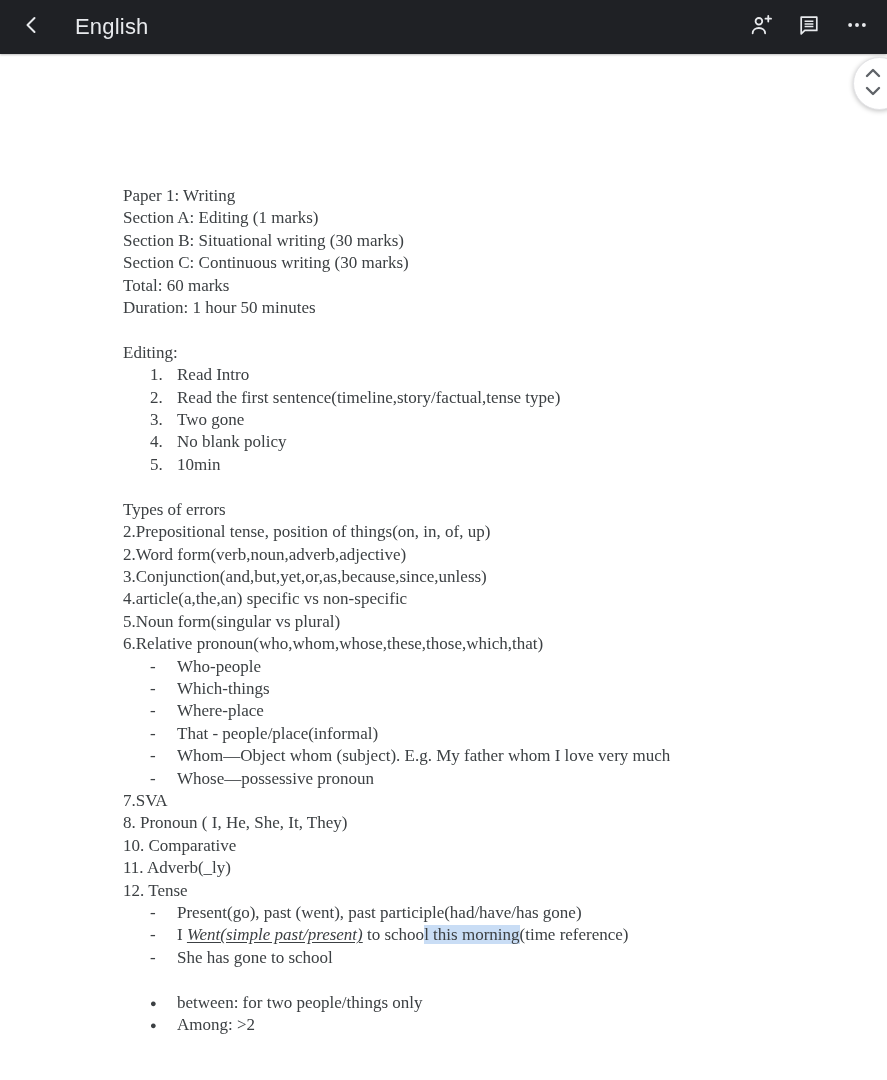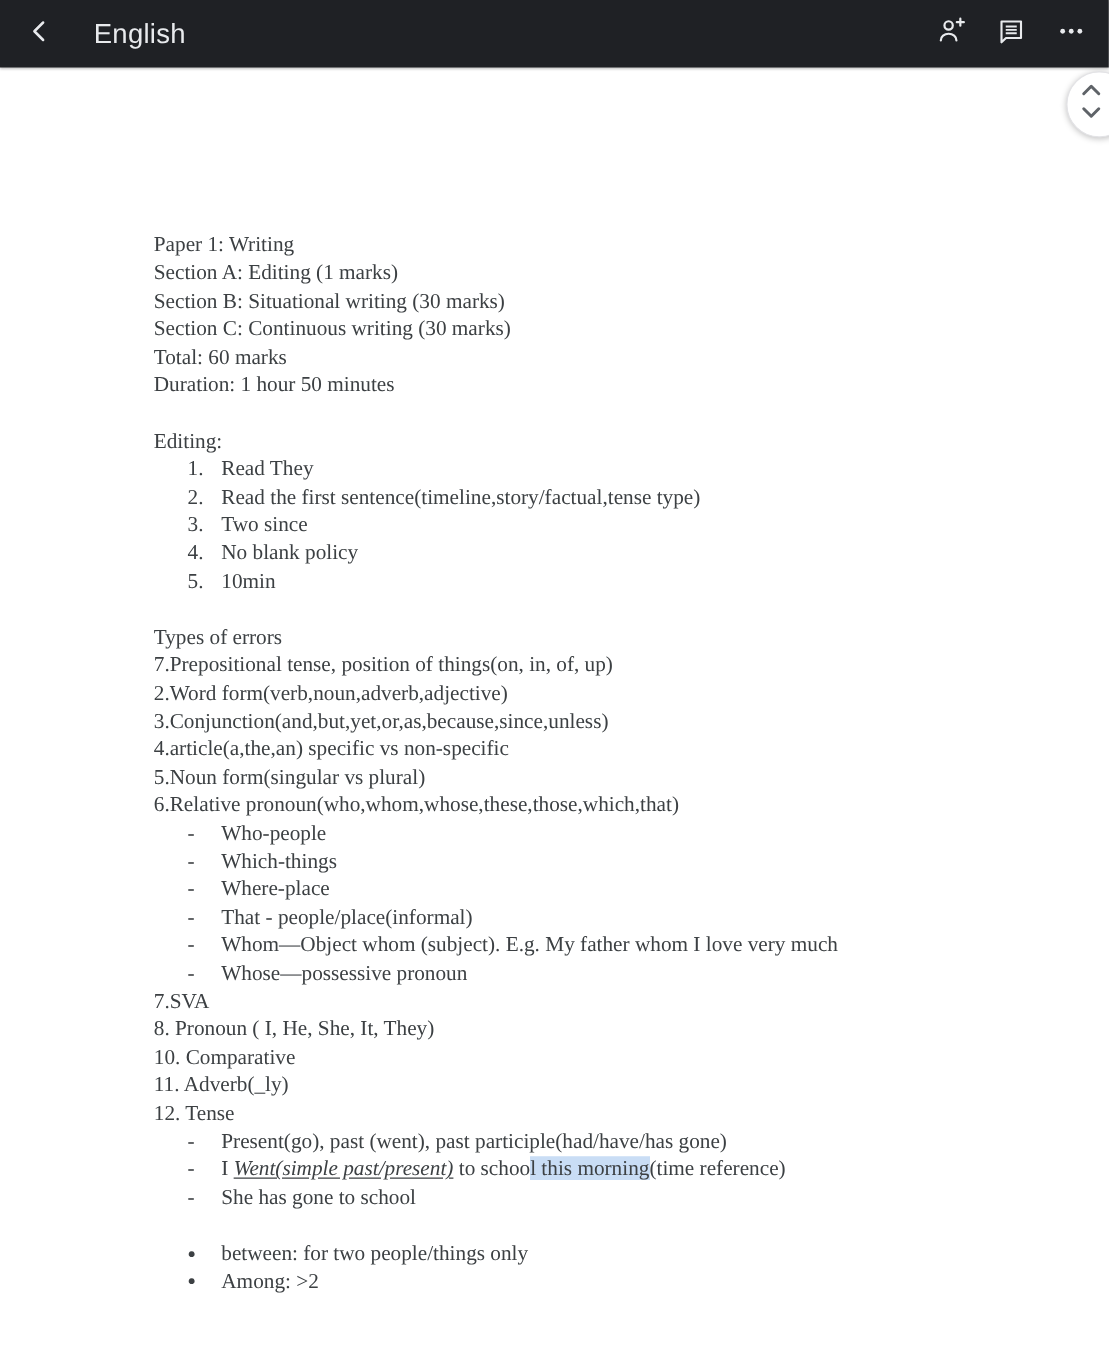--- a/index.html
+++ b/index.html
@@ -107,28 +107,28 @@
 <div class="page">
   <div>
       <div class="line plain">Paper 1: Writing</div>
       <div class="line plain">Section A: Editing (1 marks)</div>
       <div class="line plain">Section B: Situational writing (30 marks)</div>
       <div class="line plain">Section C: Continuous writing (30 marks)</div>
       <div class="line plain">Total: 60 marks</div>
       <div class="line plain">Duration: 1 hour 50 minutes</div>
       <div class="line blank">&nbsp;</div>
       <div class="line plain">Editing:</div>
-      <div class="line list"><span class="marker">1.</span><span class="ltext">Read They</span></div>
+      <div class="line list"><span class="marker">1.</span><span class="ltext">Read Intro</span></div>
       <div class="line list"><span class="marker">2.</span><span class="ltext">Read the first sentence(timeline,story/factual,tense type)</span></div>
-      <div class="line list"><span class="marker">3.</span><span class="ltext">Two since</span></div>
+      <div class="line list"><span class="marker">3.</span><span class="ltext">Two gone</span></div>
       <div class="line list"><span class="marker">4.</span><span class="ltext">No blank policy</span></div>
       <div class="line list"><span class="marker">5.</span><span class="ltext">10min</span></div>
       <div class="line blank">&nbsp;</div>
       <div class="line plain">Types of errors</div>
-      <div class="line plain">7.Prepositional tense, position of things(on, in, of, up)</div>
+      <div class="line plain">2.Prepositional tense, position of things(on, in, of, up)</div>
       <div class="line plain">2.Word form(verb,noun,adverb,adjective)</div>
       <div class="line plain">3.Conjunction(and,but,yet,or,as,because,since,unless)</div>
       <div class="line plain">4.article(a,the,an) specific vs non-specific</div>
       <div class="line plain">5.Noun form(singular vs plural)</div>
       <div class="line plain">6.Relative pronoun(who,whom,whose,these,those,which,that)</div>
       <div class="line list"><span class="marker">-</span><span class="ltext">Who-people</span></div>
       <div class="line list"><span class="marker">-</span><span class="ltext">Which-things</span></div>
       <div class="line list"><span class="marker">-</span><span class="ltext">Where-place</span></div>
       <div class="line list"><span class="marker">-</span><span class="ltext">That - people/place(informal)</span></div>
       <div class="line list"><span class="marker">-</span><span class="ltext">Whom—Object whom (subject). E.g. My father whom I love very much</span></div>

